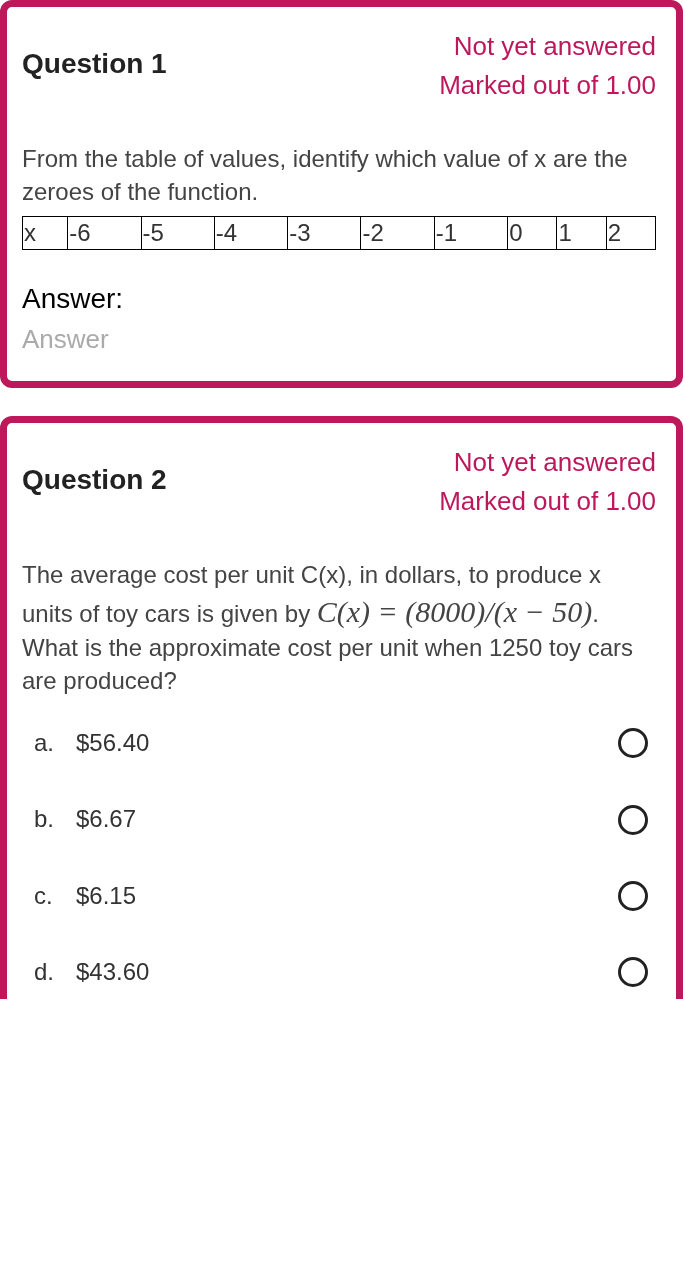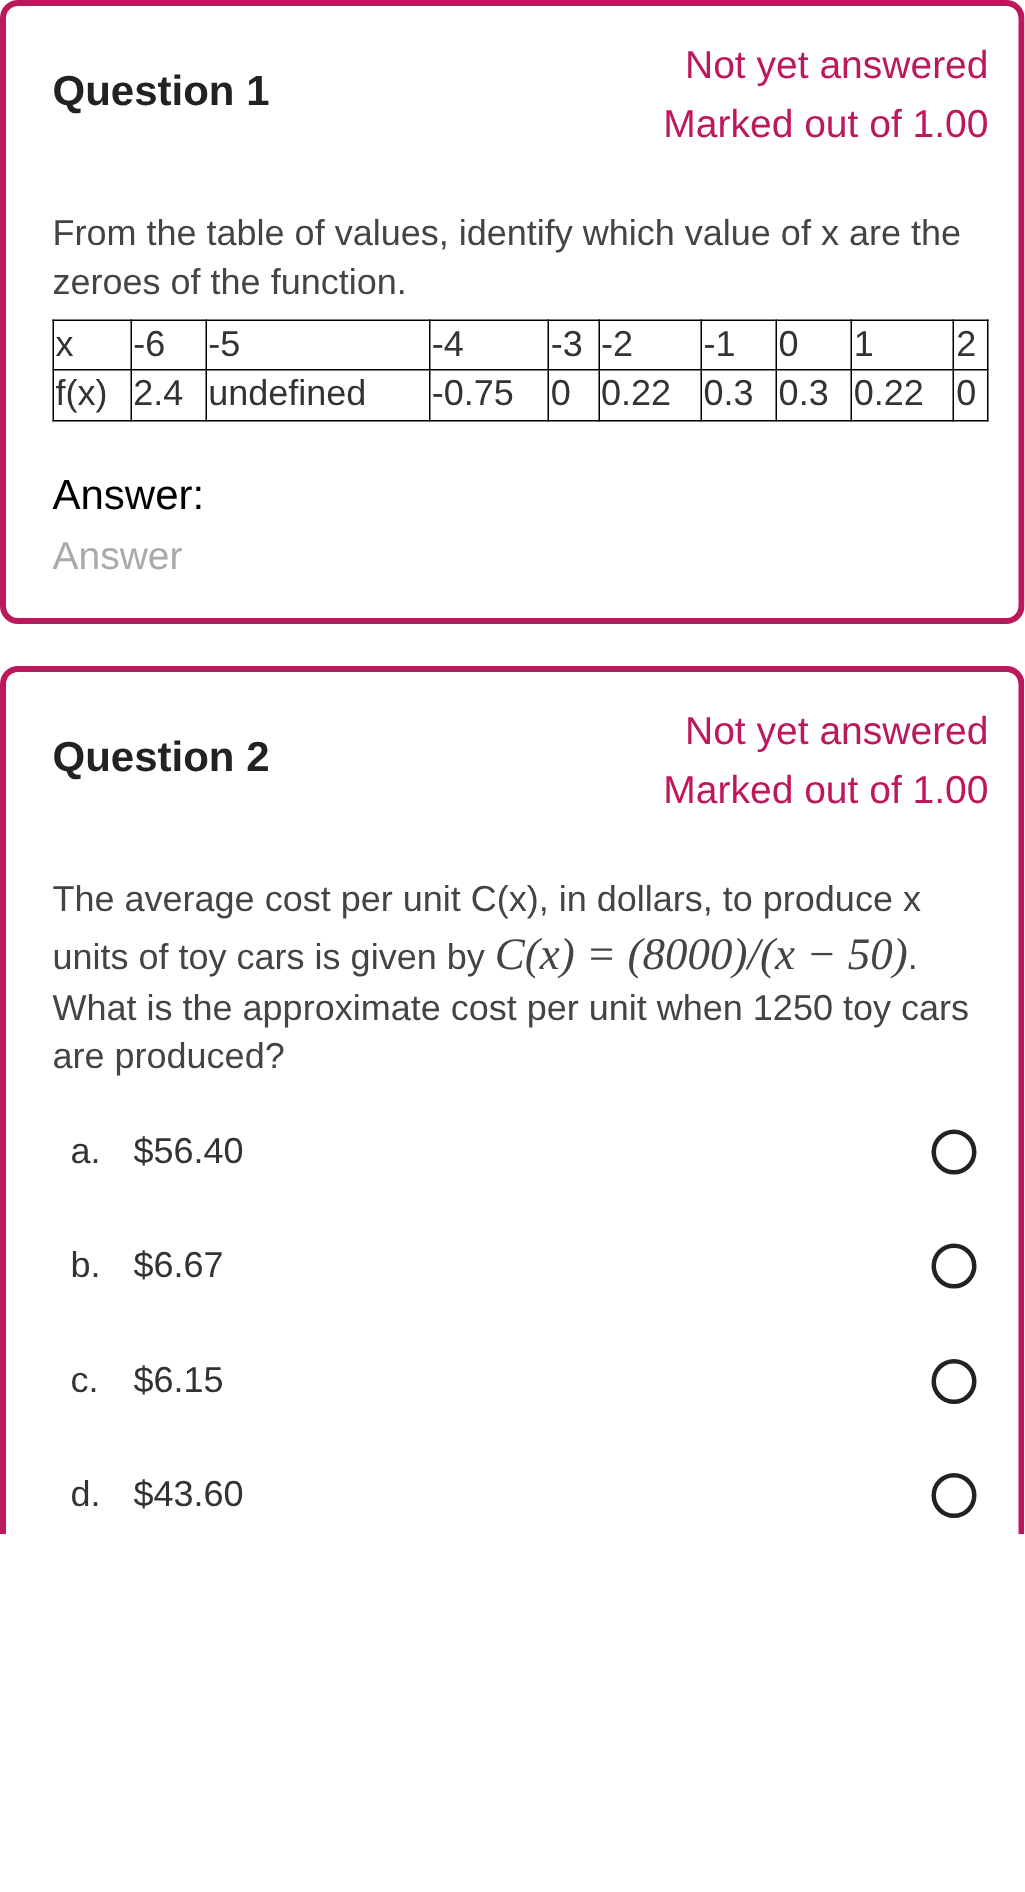--- a/index.html
+++ b/index.html
@@ -9,23 +9,23 @@
     }
     body {
       font-family: Arial, Helvetica, sans-serif;
       background: #fff;
       width: 683px;
       color: #333;
       font-size: 24px;
       line-height: 1.35;
     }
     .card {
-      border: 4px solid #be185d;
+      border: 7px solid #be185d;
       border-radius: 12px;
-      padding: 22px 20px 24px 31px;
+      padding: 22px 20px 24px 15px;
       margin-bottom: 28px;
     }
     .card-header {
       display: flex;
       justify-content: space-between;
       align-items: flex-start;
       margin-bottom: 40px;
     }
     .q-title {
       font-size: 28px;
@@ -140,32 +140,20 @@
       <td>-6</td>
       <td>-5</td>
       <td>-4</td>
       <td>-3</td>
       <td>-2</td>
       <td>-1</td>
       <td>0</td>
       <td>1</td>
       <td>2</td>
     </tr>
-    <tr>
-      <td>f(x)</td>
-      <td>2.4</td>
-      <td>undefined</td>
-      <td>-0.75</td>
-      <td>0</td>
-      <td>0.22</td>
-      <td>0.3</td>
-      <td>0.3</td>
-      <td>0.22</td>
-      <td>0</td>
-    </tr>
   </tbody>
     </table>
 
   <div class="answer-label">Answer:</div>
   <input type="text" class="answer-input" placeholder="Answer" style="">
 </div>
 
 <div class="card card-bottom-cut">
   <div class="card-header">
     <div class="q-title">Question 2</div>

